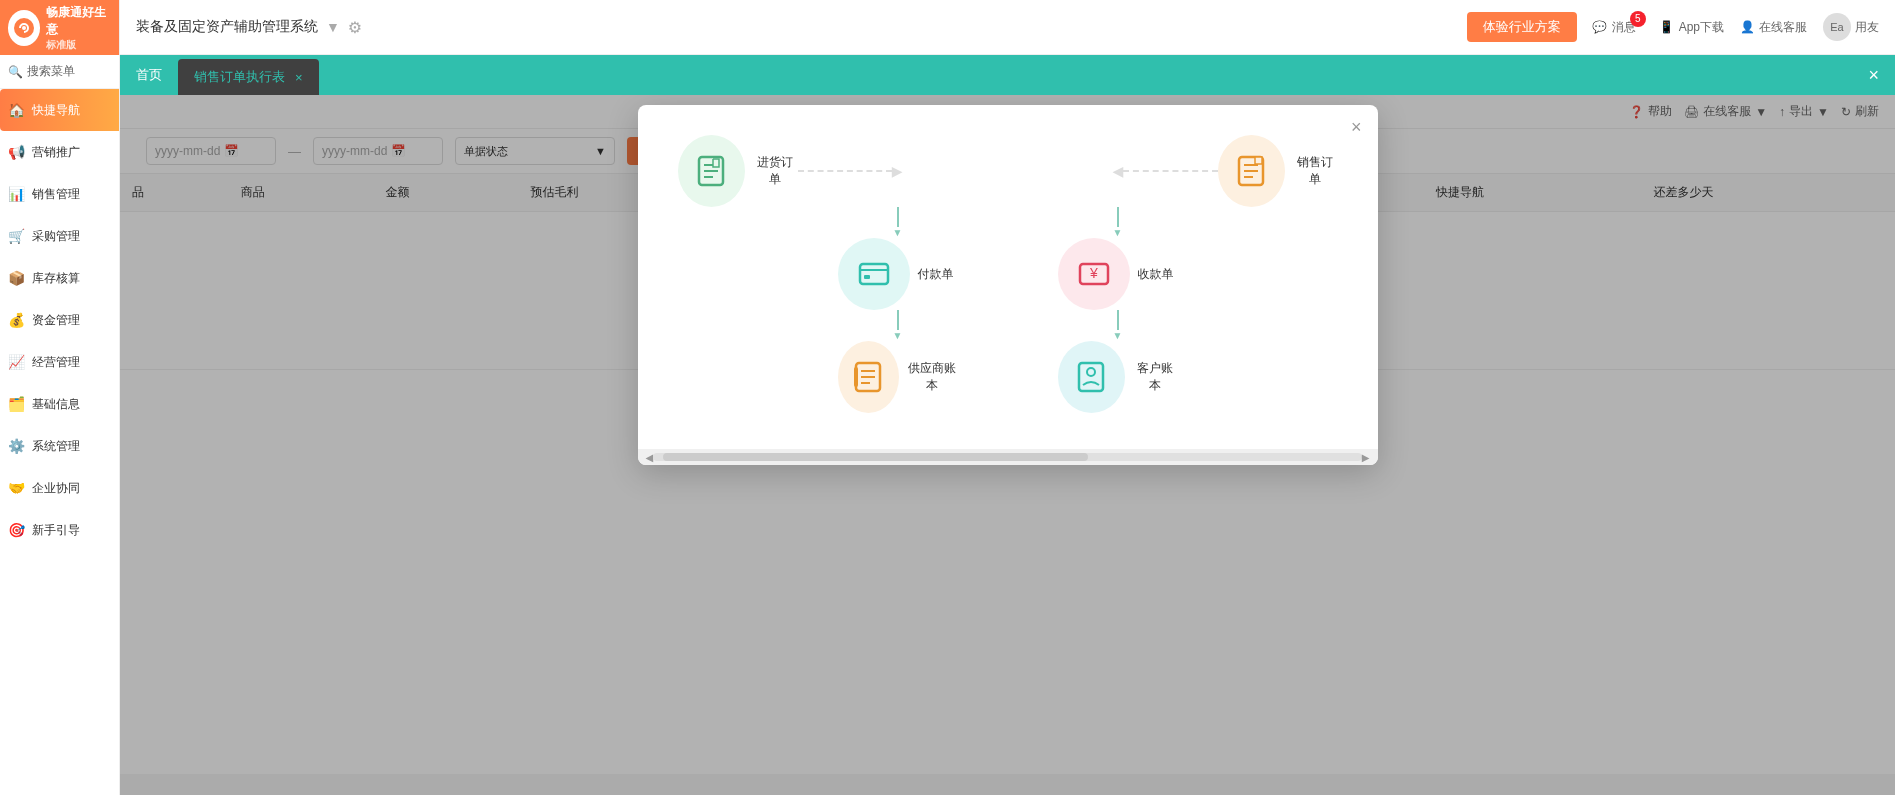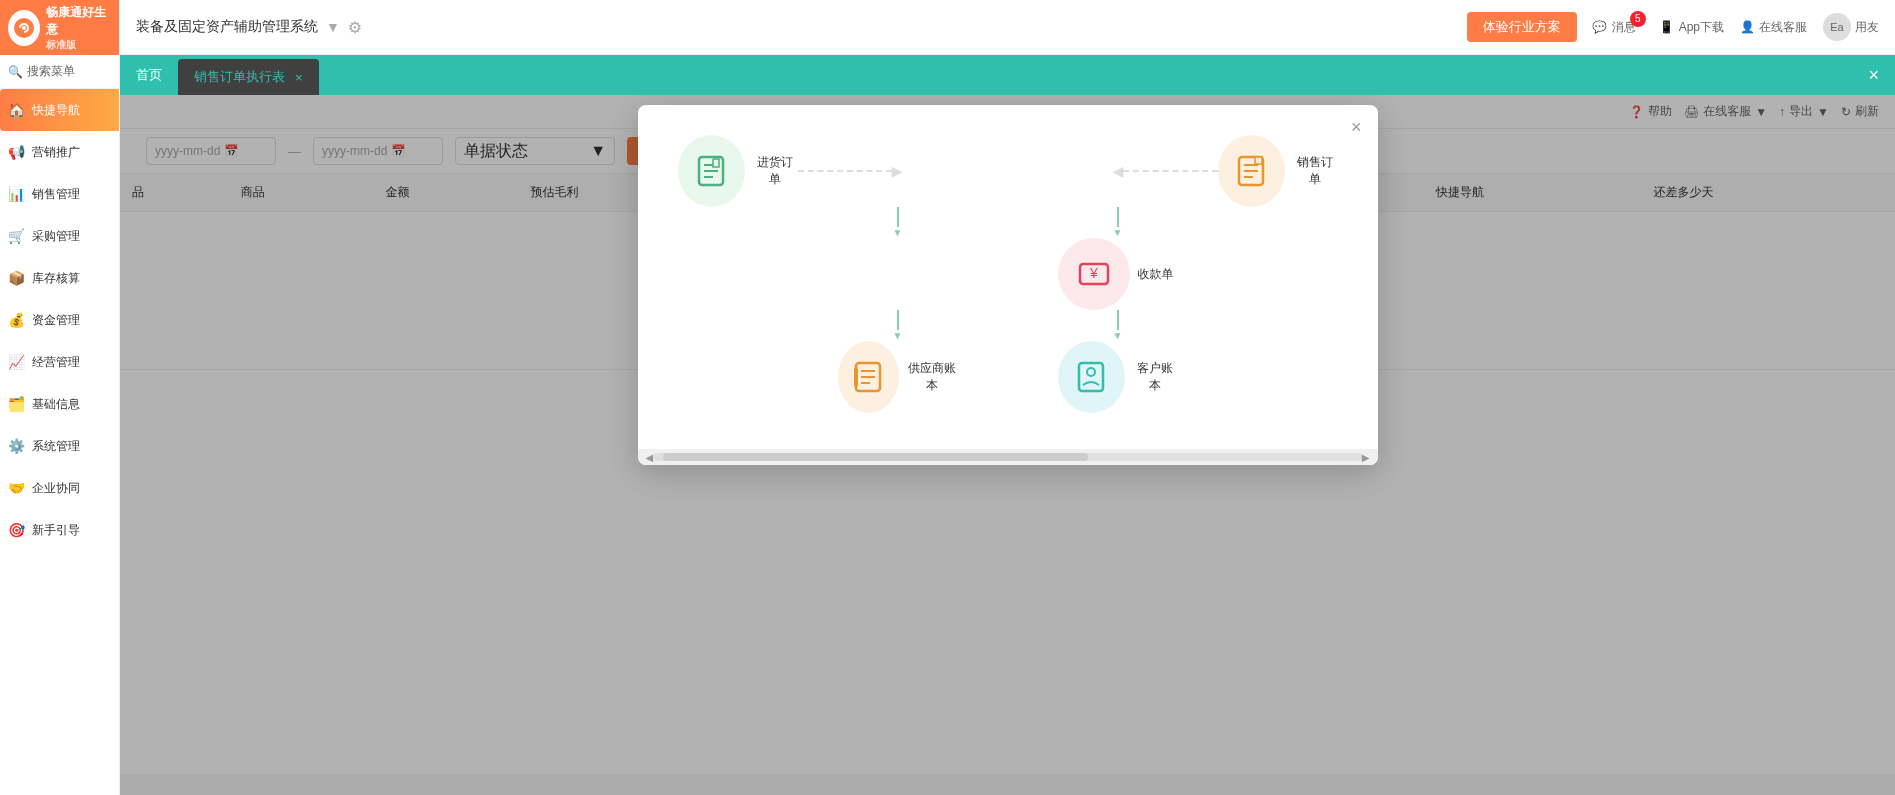--- a/index.html
+++ b/index.html
@@ -37,21 +37,21 @@
     
     .content { flex: 1; overflow: hidden; position: relative; background: #f5f5f5; }
 
     
     .toolbar { background: white; padding: 8px 16px; display: flex; align-items: center; gap: 12px; border-bottom: 1px solid #eee; justify-content: flex-end; }
     .toolbar-btn { display: flex; align-items: center; gap: 4px; color: #666; font-size: 12px; cursor: pointer; }
 
     
     .filter-row { background: white; padding: 8px 26px; display: flex; align-items: center; gap: 12px; border-bottom: 1px solid #eee; }
     .filter-input { border: 1px solid #ddd; border-radius: 4px; padding: 4px 8px; font-size: 12px; height: 28px; width: 130px; display: flex; align-items: center; color: #aaa; }
-    .filter-select { border: 1px solid #ddd; border-radius: 4px; padding: 4px 8px; font-size: 16px; height: 28px; width: 160px; display: flex; align-items: center; justify-content: space-between; color: #333; }
+    .filter-select { border: 1px solid #ddd; border-radius: 4px; padding: 4px 8px; font-size: 11px; height: 28px; width: 160px; display: flex; align-items: center; justify-content: space-between; color: #333; }
     .filter-query-btn { background: #ff7d45; color: white; border: none; border-radius: 4px; padding: 4px 16px; font-size: 12px; cursor: pointer; height: 28px; }
     .filter-set-btn { background: white; color: #ff7d45; border: 1px solid #ff7d45; border-radius: 4px; padding: 4px 8px; font-size: 12px; cursor: pointer; height: 28px; }
     .more-filter { font-size: 12px; color: #666; display: flex; align-items: center; gap: 2px; cursor: pointer; }
 
     
     .table-wrap { background: white; overflow: auto; }
     .table { width: 100%; border-collapse: collapse; font-size: 12px; }
     .table th { background: #fafafa; padding: 10px 12px; text-align: left; font-weight: 500; color: #333; border-bottom: 1px solid #eee; white-space: nowrap; }
     .table td { padding: 10px 12px; border-bottom: 1px solid #f0f0f0; color: #333; white-space: nowrap; }
 
@@ -333,20 +333,30 @@
               <span style="color:#88ccbb;font-size:10px;">▼</span>
             </div>
             <div style="width:40px;"></div>
             <div style="width:120px;"></div>
           </div>
 
           <div style="display:flex;margin-bottom:0;">
             <div style="width:120px;"></div>
             <div style="width:40px;"></div>
 
+            <div class="flow-node">
+              <div class="flow-circle cyan">
+                <svg width="36" height="36" viewBox="0 0 36 36">
+                    <rect x="4" y="8" width="28" height="20" rx="3" fill="none" stroke="#30bfad" stroke-width="2.5"></rect>
+                    <line x1="4" y1="14" x2="32" y2="14" stroke="#30bfad" stroke-width="2"></line>
+                    <rect x="8" y="19" width="6" height="4" rx="1" fill="#30bfad"></rect>
+                  </svg>
+              </div>
+              <span class="flow-label">付款单</span>
+            </div>
             <div style="flex:2;"></div>
 
             <div class="flow-node">
               <div class="flow-circle crimson">
                 <svg width="36" height="36" viewBox="0 0 36 36">
                     <rect x="4" y="8" width="28" height="20" rx="3" fill="none" stroke="#e0435c" stroke-width="2.5"></rect>
                     <text x="18" y="22" text-anchor="middle" font-size="14" fill="#e0435c">¥</text>
                   </svg>
               </div>
               <span class="flow-label">收款单</span>

